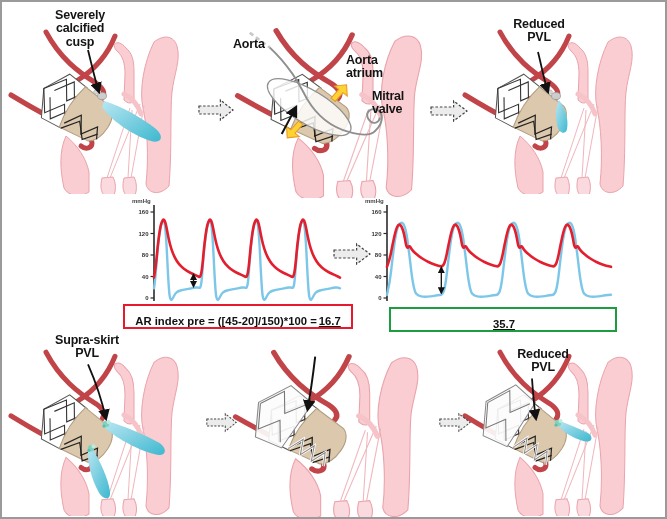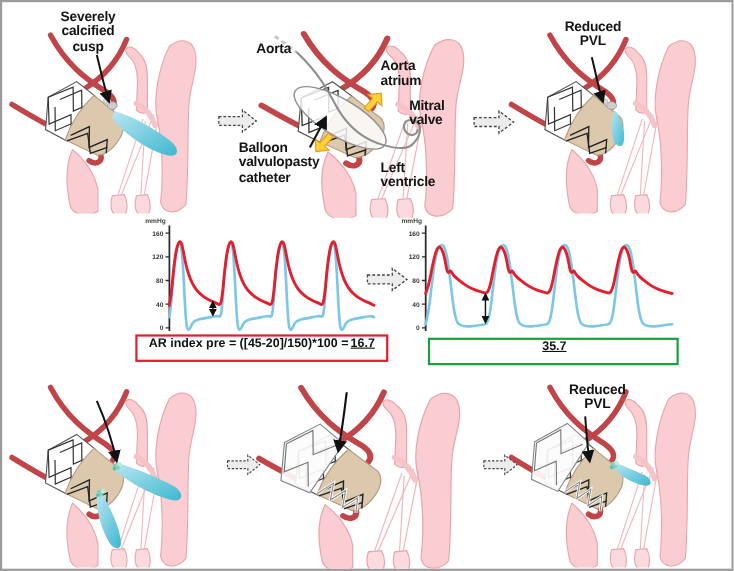--- a/index.html
+++ b/index.html
@@ -3,21 +3,21 @@
 <meta charset="utf-8">
 <style>
   html,body{margin:0;padding:0;background:#fff;}
   .fig{position:relative;width:667px;height:519px;box-sizing:border-box;border:2px solid #9a9a9a;
        background:#fff;overflow:hidden;font-family:"Liberation Sans",sans-serif;padding-left:32px;}
   .panel{position:absolute;}
   .lbl{position:absolute;font:700 12.5px/1.06 "Liberation Sans",sans-serif;color:#141414;
        letter-spacing:-0.2px;}
   .ctr{text-align:center;}
   .chart{position:absolute;}
-  .arbox{position:absolute;display:flex;align-items:flex-start;justify-content:center;
+  .arbox{position:absolute;display:flex;align-items:flex-end;justify-content:center;
          background:#fff;font:700 11.3px "Liberation Sans",sans-serif;color:#111;white-space:nowrap;}
   .arbox.pre{border:2px solid #e8192c;}
   .arbox.post{border:2px solid #1a9e40;}
   .arbox .res{text-decoration:underline;margin-left:2px;}
   .dash-arrow{position:absolute;}
 </style>
 </head>
 <body>
 
 <div class="fig">
@@ -115,22 +115,20 @@
     <ellipse cx="72" cy="98" rx="44" ry="16" transform="rotate(33 72 98)" fill="rgba(255,255,255,0.82)" stroke="#909090" stroke-width="1.2"></ellipse>
     <path d="M18,26 L36,40" fill="none" stroke="#c9c9c9" stroke-width="2.5" stroke-dasharray="4,3"></path>
     <path d="M36,40 C54,58 62,74 70,90 C80,108 94,118 108,122 C118,125 128,126 132,121 C140,113 140,102 132,100 C126,99 122,105 127,111 C130,115 136,113 136,108" fill="none" stroke="#8f8f8f" stroke-width="1.8"></path>
     <use href="#yArrow" transform="translate(88,86) rotate(-50)"></use>
     <use href="#yArrow" transform="translate(70,118) rotate(130)"></use>
     <path d="M47,124 L60,98" fill="none" stroke="#111" stroke-width="1.8" marker-end="url(#ah)"></path>
   </svg>
   <div class="lbl" style="left:231px;top:36px">Aorta</div>
   <div class="lbl" style="left:344px;top:52px;width:46px">Aorta atrium</div>
   <div class="lbl" style="left:370px;top:88px;width:44px">Mitral valve</div>
-  <div class="lbl" style="left:215px;top:126px;width:82px">Balloon valvulopasty catheter</div>
-  <div class="lbl" style="left:344px;top:144px;width:56px">Left ventricle</div>
 
   <svg class="panel" style="left:456px;top:6px" width="200" height="186" viewBox="0 0 200 186" preserveAspectRatio="none">
     <use href="#heartBG"></use>
       <use href="#valveA"></use>
       <use href="#nodGray"></use>
     <path d="M101,92 C107,100 111,111 109,121 C108,127 101,126 99,117 C97,107 98,98 101,92 Z" fill="url(#jetGrad)"></path>
     <path d="M80,44 C84,60 86,72 90,84" fill="none" stroke="#111" stroke-width="1.8" marker-end="url(#ah)"></path>
   </svg>
   <div class="lbl ctr" style="left:505px;top:16px;width:64px">Reduced PVL</div>
 
@@ -190,20 +188,21 @@
 
   <svg class="panel" style="left:2px;top:326px" width="200" height="188" viewBox="0 0 200 186" preserveAspectRatio="none">
     <use href="#heartBG"></use>
       <use href="#valveA"></use>
     <path d="M103,92 C120,97 142,106 156,114 C164,120 162,128 151,125 C131,120 110,107 101,99 Z" fill="url(#jetGrad)"></path>
     <path d="M88,118 C96,132 104,148 106,162 C107,170 100,171 95,163 C87,149 83,132 84,120 Z" fill="url(#jetGrad)"></path>
     <use href="#tealNod" transform="translate(102,95)"></use>
     <use href="#tealNod" transform="translate(87,119)"></use>
     <path d="M84,36 C92,54 98,72 102,90" fill="none" stroke="#111" stroke-width="1.8" marker-end="url(#ah)"></path>
   </svg>
+  <div class="lbl ctr" style="left:43px;top:332px;width:84px">Supra-skirt PVL</div>
 
   <svg class="panel" style="left:226px;top:326px" width="218" height="190" viewBox="0 0 200 186" preserveAspectRatio="none">
     <use href="#heartBG"></use>
       <use href="#valveA"></use>
       <use href="#crown2"></use>
     <path d="M80,28 C78,46 76,62 73,80" fill="none" stroke="#111" stroke-width="1.8" marker-end="url(#ah)"></path>
   </svg>
 
   <svg class="panel" style="left:456px;top:326px" width="200" height="188" viewBox="0 0 200 186" preserveAspectRatio="none">
     <use href="#heartBG"></use>

